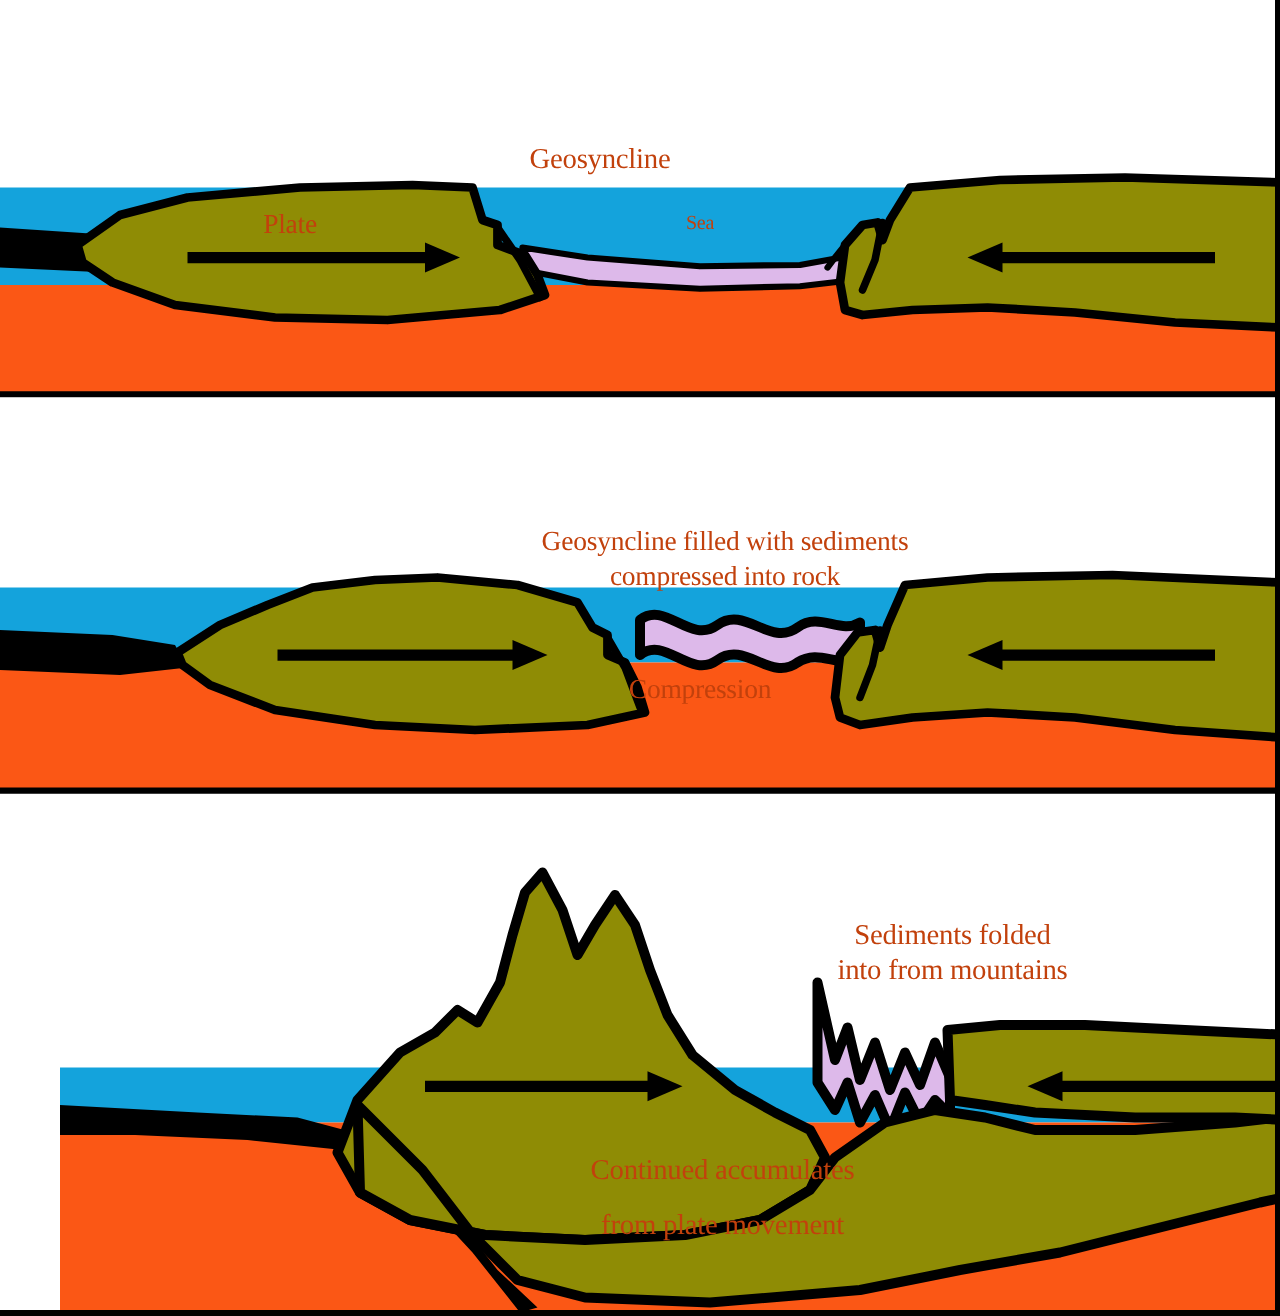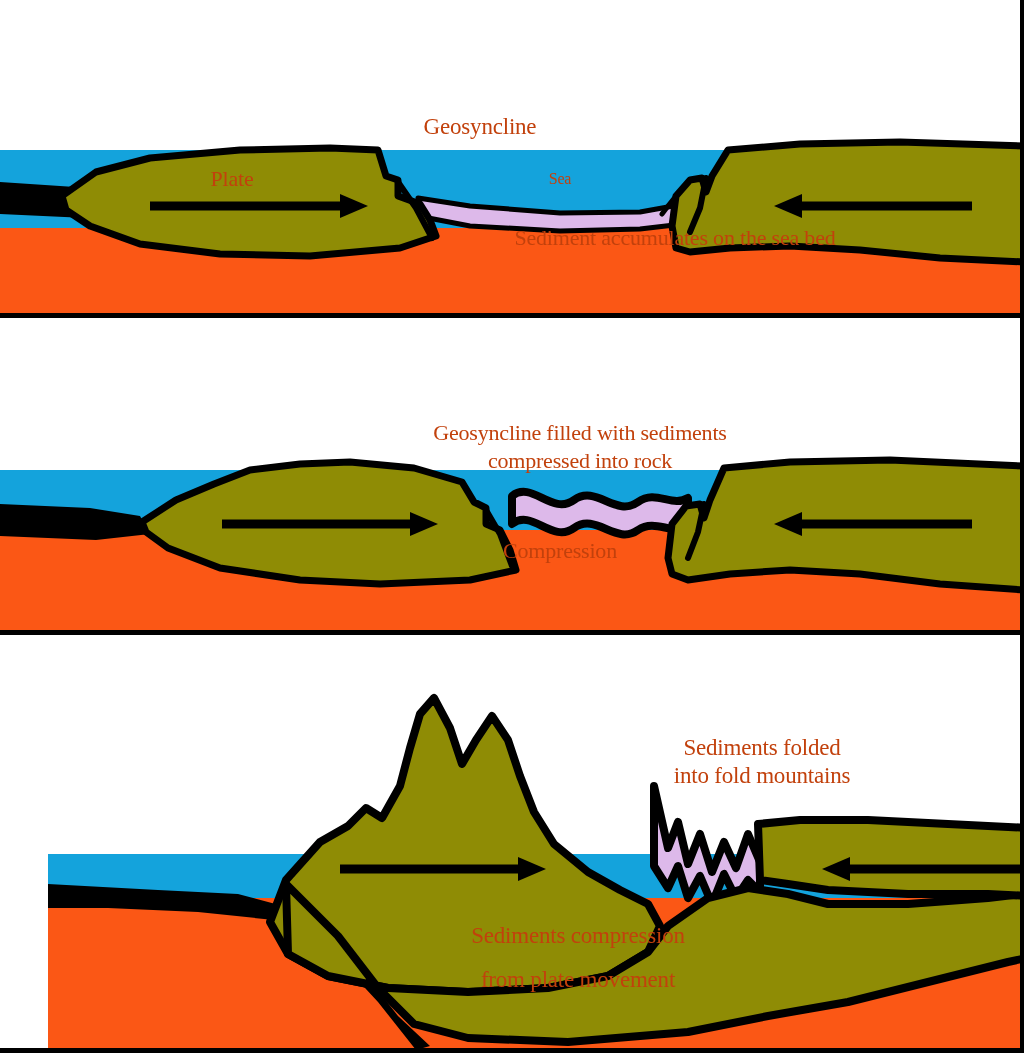--- a/index.html
+++ b/index.html
@@ -96,21 +96,20 @@
       </g>
       <g>
         <line x1="800" y1="206" x2="972" y2="206" stroke="#000000" stroke-width="9"></line>
         <polygon points="802,194 774,206 802,218" fill="#000000"></polygon>
       </g>
     </svg>
 
     <span class="lbl lbl-center lbl-geo1" style="left:480px; top:113px;">Geosyncline</span>
     <span class="lbl lbl-center lbl-plate" style="left:218px; top:166px;margin-left:14px;">Plate</span>
     <span class="lbl lbl-center lbl-sea" style="left:560px; top:170px;">Sea</span>
-    <span class="lbl lbl-center lbl-sedbed" style="left:675px; top:225px;">Sediment accumulates on the sea bed</span>
   </div>
 
   <div class="panel-rule" style="top:313px;"></div>
 
   <div class="panel" style="top:318px; height:314px;">
     <svg width="1024" height="314" viewBox="0 0 1024 314">
       <rect x="0" y="0" width="1024" height="314" fill="#ffffff"></rect>
       <rect x="0" y="152" width="1024" height="60" fill="#14a3dc"></rect>
       <rect x="0" y="212" width="1024" height="102" fill="#fb5715"></rect>
 
@@ -191,21 +190,21 @@
         <line x1="292" y1="233" x2="472" y2="233" stroke="#000000" stroke-width="9"></line>
         <polygon points="470,221 498,233 470,245" fill="#000000"></polygon>
       </g>
       <g>
         <line x1="800" y1="233" x2="972" y2="233" stroke="#000000" stroke-width="9"></line>
         <polygon points="802,221 774,233 802,245" fill="#000000"></polygon>
       </g>
     </svg>
 
     <span class="lbl lbl-center lbl-fold" style="left:762px; top:98px;">Sediments folded</span>
-    <span class="lbl lbl-center lbl-fold" style="left:762px; top:126px;">into fold mountains</span>
-    <span class="lbl lbl-center lbl-cont" style="left:578px; top:286px;">Sediments compression</span>
+    <span class="lbl lbl-center lbl-fold" style="left:762px; top:126px;">into from mountains</span>
+    <span class="lbl lbl-center lbl-cont" style="left:578px; top:286px;">Continued accumulates</span>
     <span class="lbl lbl-center lbl-cont" style="left:578px; top:330px;">from plate movement</span>
   </div>
 
   <div class="frame-line" style="top:0px; left:1020px; width:4px; height:1053px;"></div>
   <div class="frame-line" style="bottom:0px; left:0px; width:1024px; height:5px;"></div>
 
 </div>
 
 </body></html>

